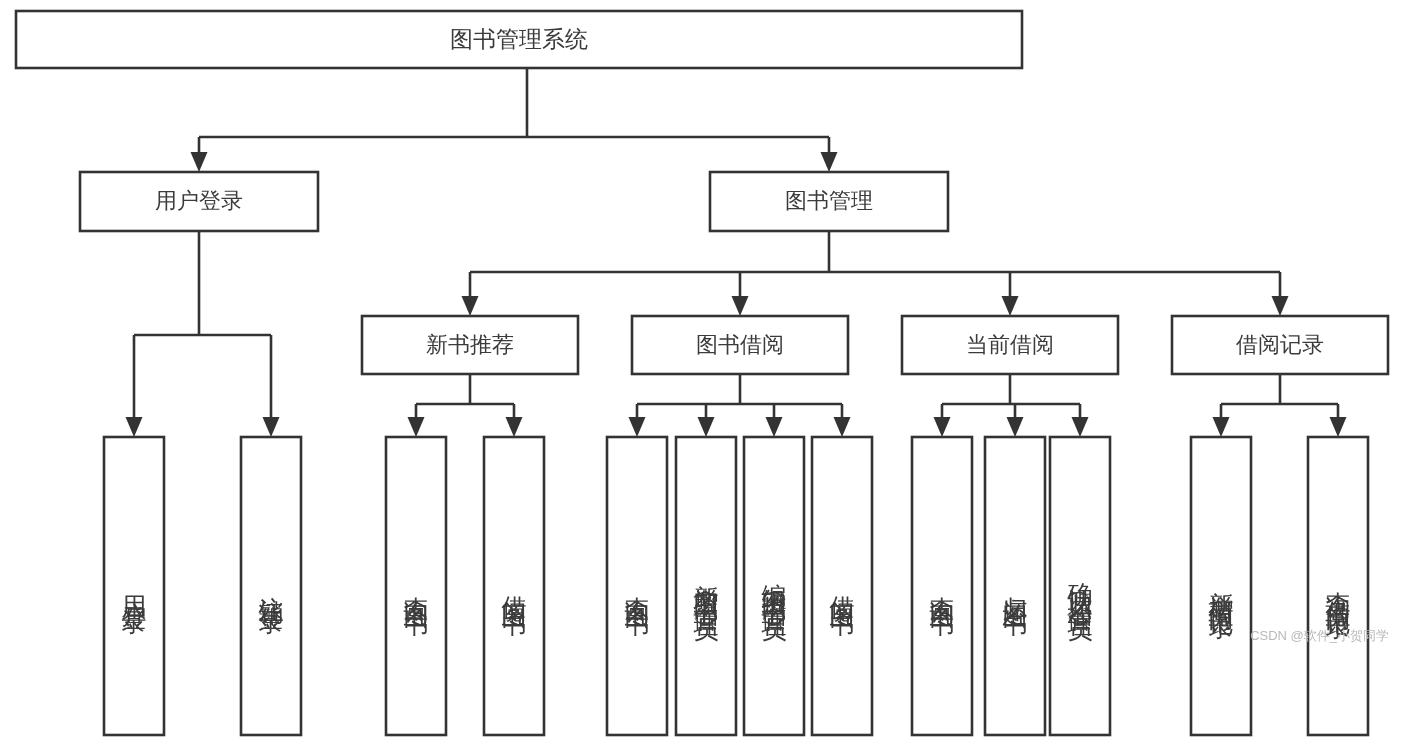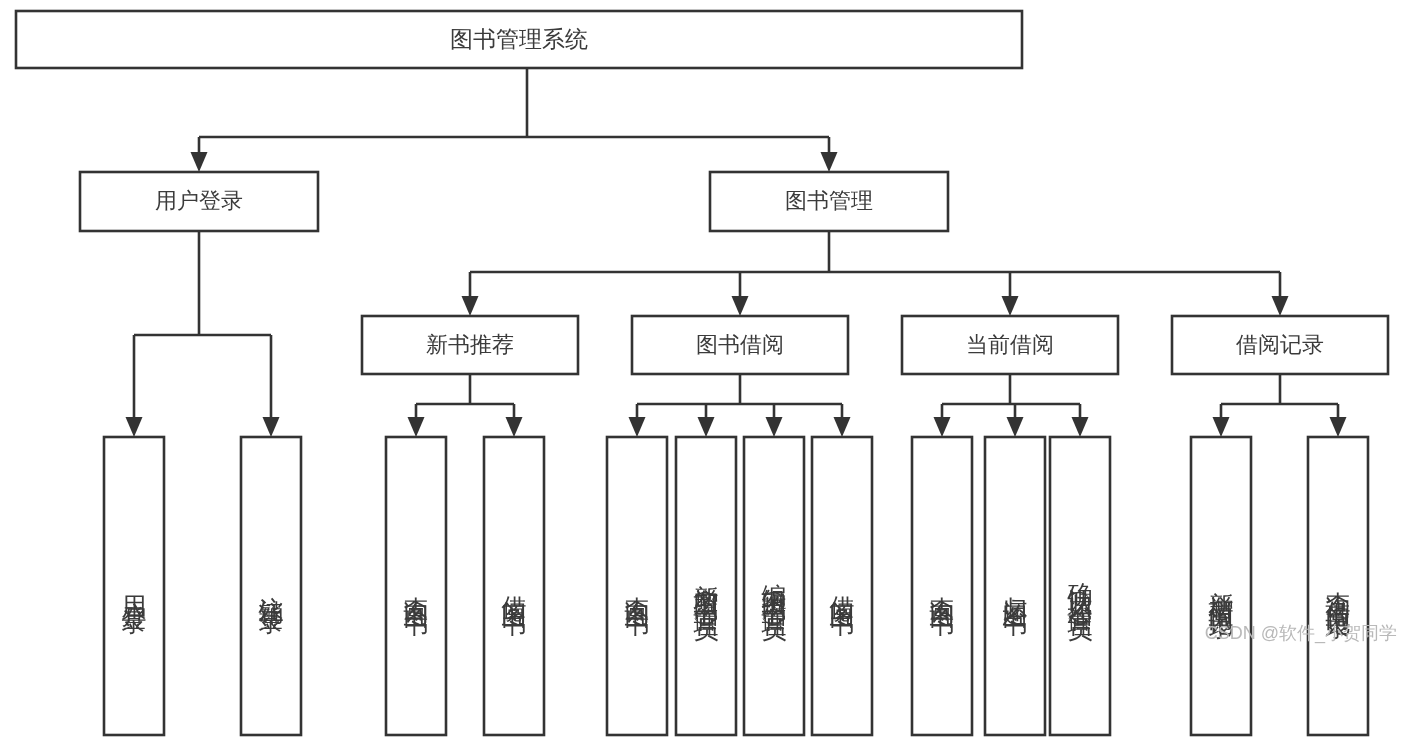--- a/index.html
+++ b/index.html
@@ -27,23 +27,23 @@
     writing-mode:vertical-rl;
     text-orientation:upright;
     font-family:"Liberation Sans","DejaVu Sans",sans-serif;
     font-size:25px;line-height:1;letter-spacing:5px;
     color:#3b3b3b;
     white-space:nowrap;
     transform:translate(-50%,-50%);
     pointer-events:none;
   }
   #watermark{
-    position:absolute;right:8px;bottom:4px;
+    position:absolute;right:16px;bottom:4px;
     font-family:"Liberation Sans","DejaVu Sans",sans-serif;
-    font-size:18px;color:#b9b9b9;white-space:nowrap;
+    font-size:13px;color:#b9b9b9;white-space:nowrap;
     user-select:none;
   }
 </style>
 </head>
 <body>
 
 <div id="diagram-root">
 
   <svg id="tree-svg" viewBox="0 0 1405 747" preserveAspectRatio="none" aria-label="图书管理系统功能结构图">
     <g id="edges-layer">

